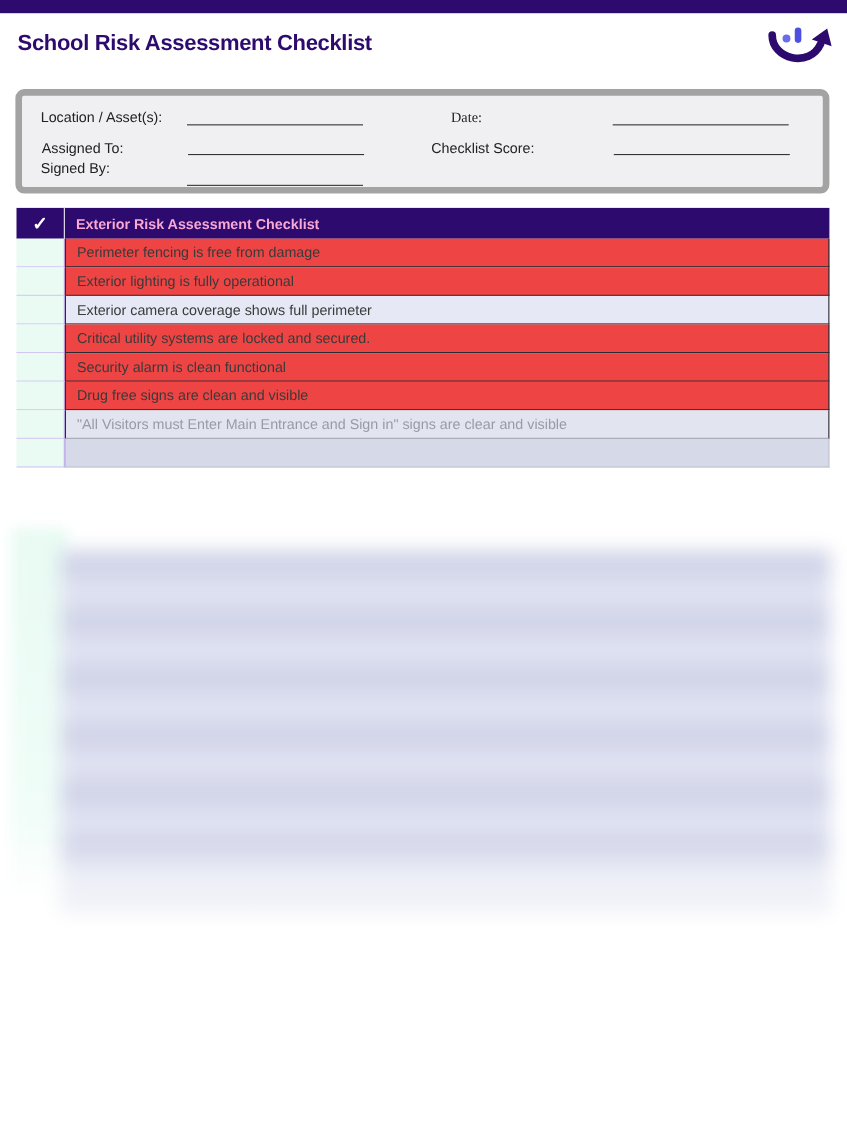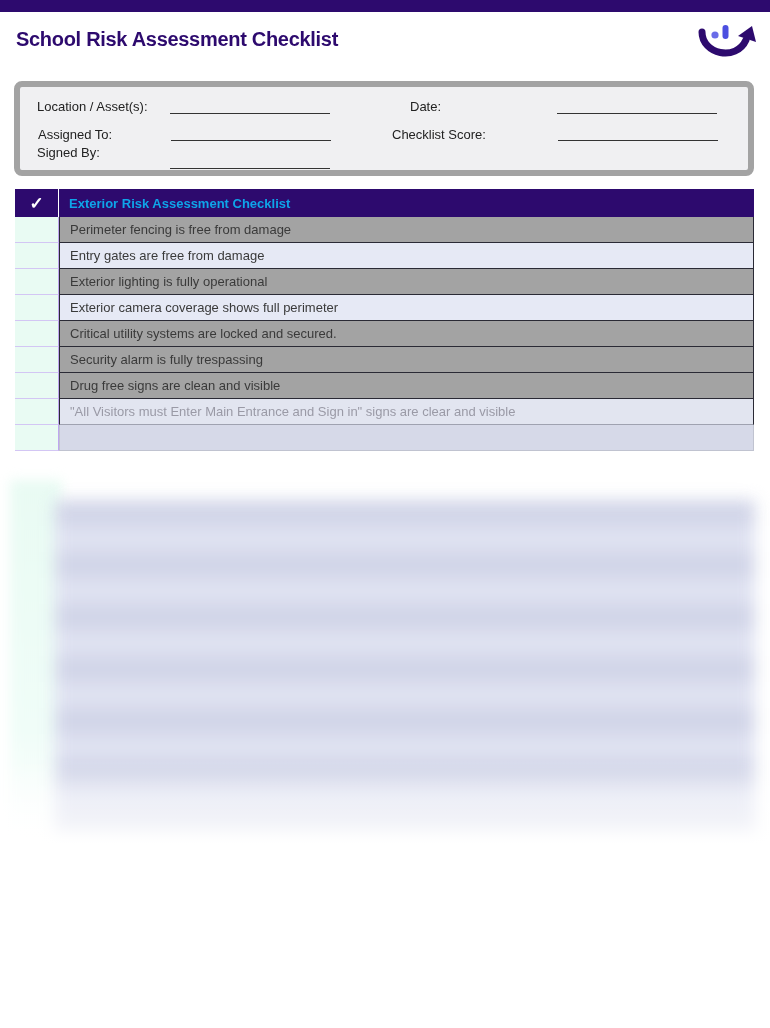--- a/index.html
+++ b/index.html
@@ -15,26 +15,26 @@
     .info-box { position: absolute; left: 14px; top: 81px; width: 740px; height: 95px;
       background: #f0f0f2; border: 6px solid #a3a3a3; border-radius: 8px; }
     .field { position: absolute; font-size: 13px; color: #222; }
     .field-line { position: absolute; height: 1px; background: #333; }
 
     .table { position: absolute; left: 15px; top: 189px; width: 739px; }
     .row { display: flex; height: 26px; }
     .check-cell { width: 44px; border-right: 1px solid #bfa6f0; border-bottom: 1px solid #d3c6f4; background: #e9fbf3; }
     .item-cell { flex: 1; display: flex; align-items: center; padding-left: 10px; font-size: 13px; color: #3a3a3a;
       border-bottom: 1.5px solid #2a2a35; border-right: 1.5px solid #2a2a35; border-left: 1.5px solid #2a2a35; }
-    .row.odd .item-cell { background: #a3a3a3; }
+    .row.odd .item-cell { background: #ef4444; }
     .row.even .item-cell { background: #e6e9f5; }
     .row.header { height: 28px; }
     .row.header .check-cell { background: #2d0a6e; color: #fff; display: flex; align-items: center; justify-content: center;
       font-size: 17px; font-weight: 700; border-right: 1px solid #ffffff; border-bottom: none; }
-    .row.header .item-cell { background: #2d0a6e; color: #0ea5e9; font-weight: 700; font-size: 13px; border: none; }
+    .row.header .item-cell { background: #2d0a6e; color: #f9a8d4; font-weight: 700; font-size: 13px; border: none; }
 
     .row.fading .item-cell { color: #9a9aa6; background: #e2e5f0; border-bottom-color: #9fa2b0; }
     .row.fading2 .item-cell { color: #b8bac6; background: #d6d9e8; border-color: #c0c3d0; }
 
     .blur-region { position: absolute; left: 55px; top: 500px; width: 700px; height: 340px;
       background:
         repeating-linear-gradient(180deg, #cdd1e6 0px, #cdd1e6 26px, #dcdff0 26px, #dcdff0 52px);
       filter: blur(8px); opacity: 0.9; }
     .blur-check { position: absolute; left: 10px; top: 480px; width: 52px; height: 360px;
       background: linear-gradient(180deg, #e9fbf3, #f0fdf8 70%, #ffffff); filter: blur(6px); }
@@ -58,55 +58,51 @@
 <div class="info-box">
   <span class="field" style="left:17px; top:12px;">Location / Asset(s):</span>
   <div class="field-line" style="left:150px; top:26px; width:160px;"></div>
 
   <span class="field" style="left:18px; top:40px;">Assigned To:</span>
   <div class="field-line" style="left:151px; top:53px; width:160px;"></div>
 
   <span class="field" style="left:17px; top:58px;">Signed By:</span>
   <div class="field-line" style="left:150px; top:81px; width:160px;"></div>
 
-  <span class="field" style="left:390px; top:12px;">Date:</span>
+  <span class="field" style="left:390px; top:12px;font-family:Liberation Serif, serif;">Date:</span>
   <div class="field-line" style="left:537px; top:26px; width:160px;"></div>
 
   <span class="field" style="left:372px; top:40px;">Checklist Score:</span>
   <div class="field-line" style="left:538px; top:53px; width:160px;"></div>
 </div>
 
 <div class="table">
   <div class="row header">
     <div class="check-cell">✓</div>
     <div class="item-cell">Exterior Risk Assessment Checklist</div>
   </div>
   <div class="row odd">
     <div class="check-cell"></div>
     <div class="item-cell">Perimeter fencing is free from damage</div>
   </div>
-  <div class="row even">
-    <div class="check-cell"></div>
-    <div class="item-cell">Entry gates are free from damage</div>
-  </div>
   <div class="row odd">
     <div class="check-cell"></div>
     <div class="item-cell">Exterior lighting is fully operational</div>
   </div>
   <div class="row even">
     <div class="check-cell"></div>
     <div class="item-cell">Exterior camera coverage shows full perimeter</div>
   </div>
   <div class="row odd">
     <div class="check-cell"></div>
     <div class="item-cell">Critical utility systems are locked and secured.</div>
   </div>
   <div class="row odd">
     <div class="check-cell"></div>
-    <div class="item-cell">Security alarm is fully trespassing</div>
+    <div class="item-cell">Security alarm is clean functional</div>
   </div>
   <div class="row odd">
     <div class="check-cell"></div>
     <div class="item-cell">Drug free signs are clean and visible</div>
   </div>
   <div class="row even fading">
     <div class="check-cell"></div>
     <div class="item-cell">"All Visitors must Enter Main Entrance and Sign in" signs are clear and visible</div>
   </div>
   <div class="row odd fading2">

